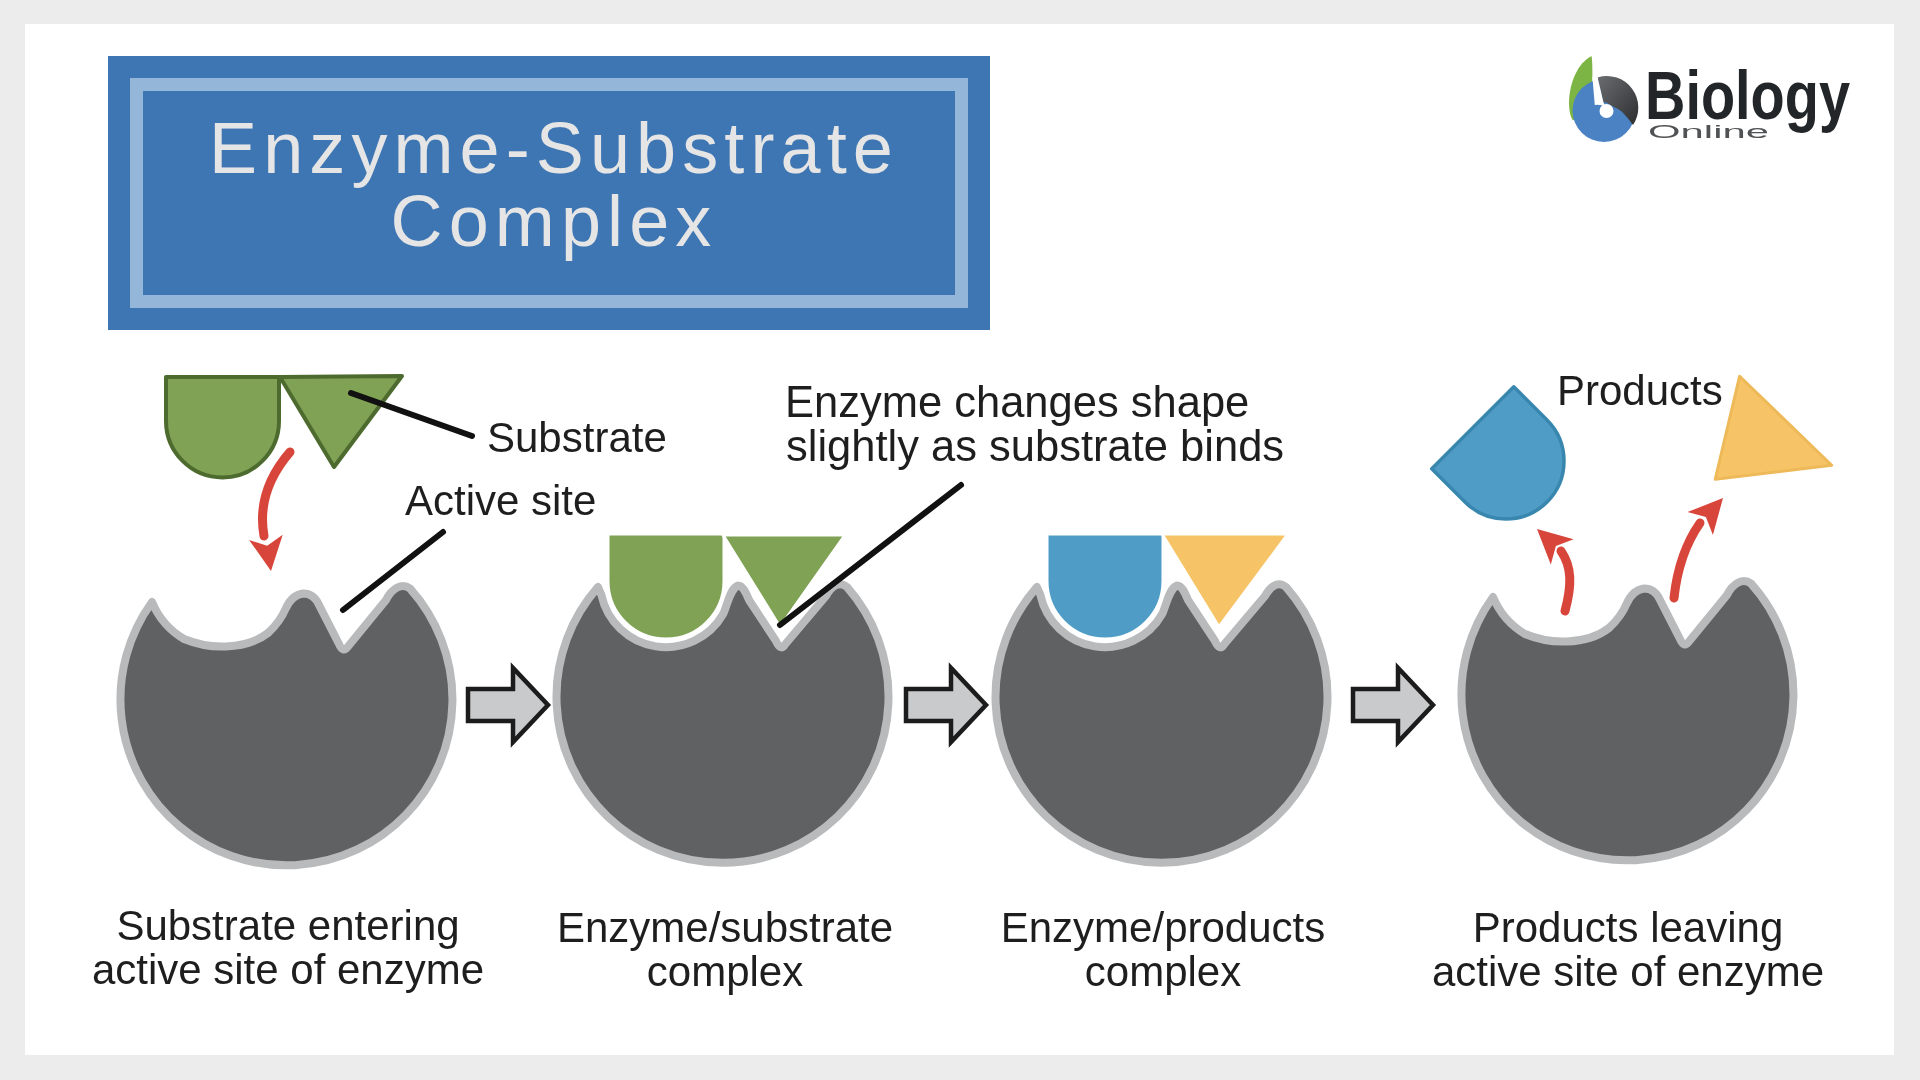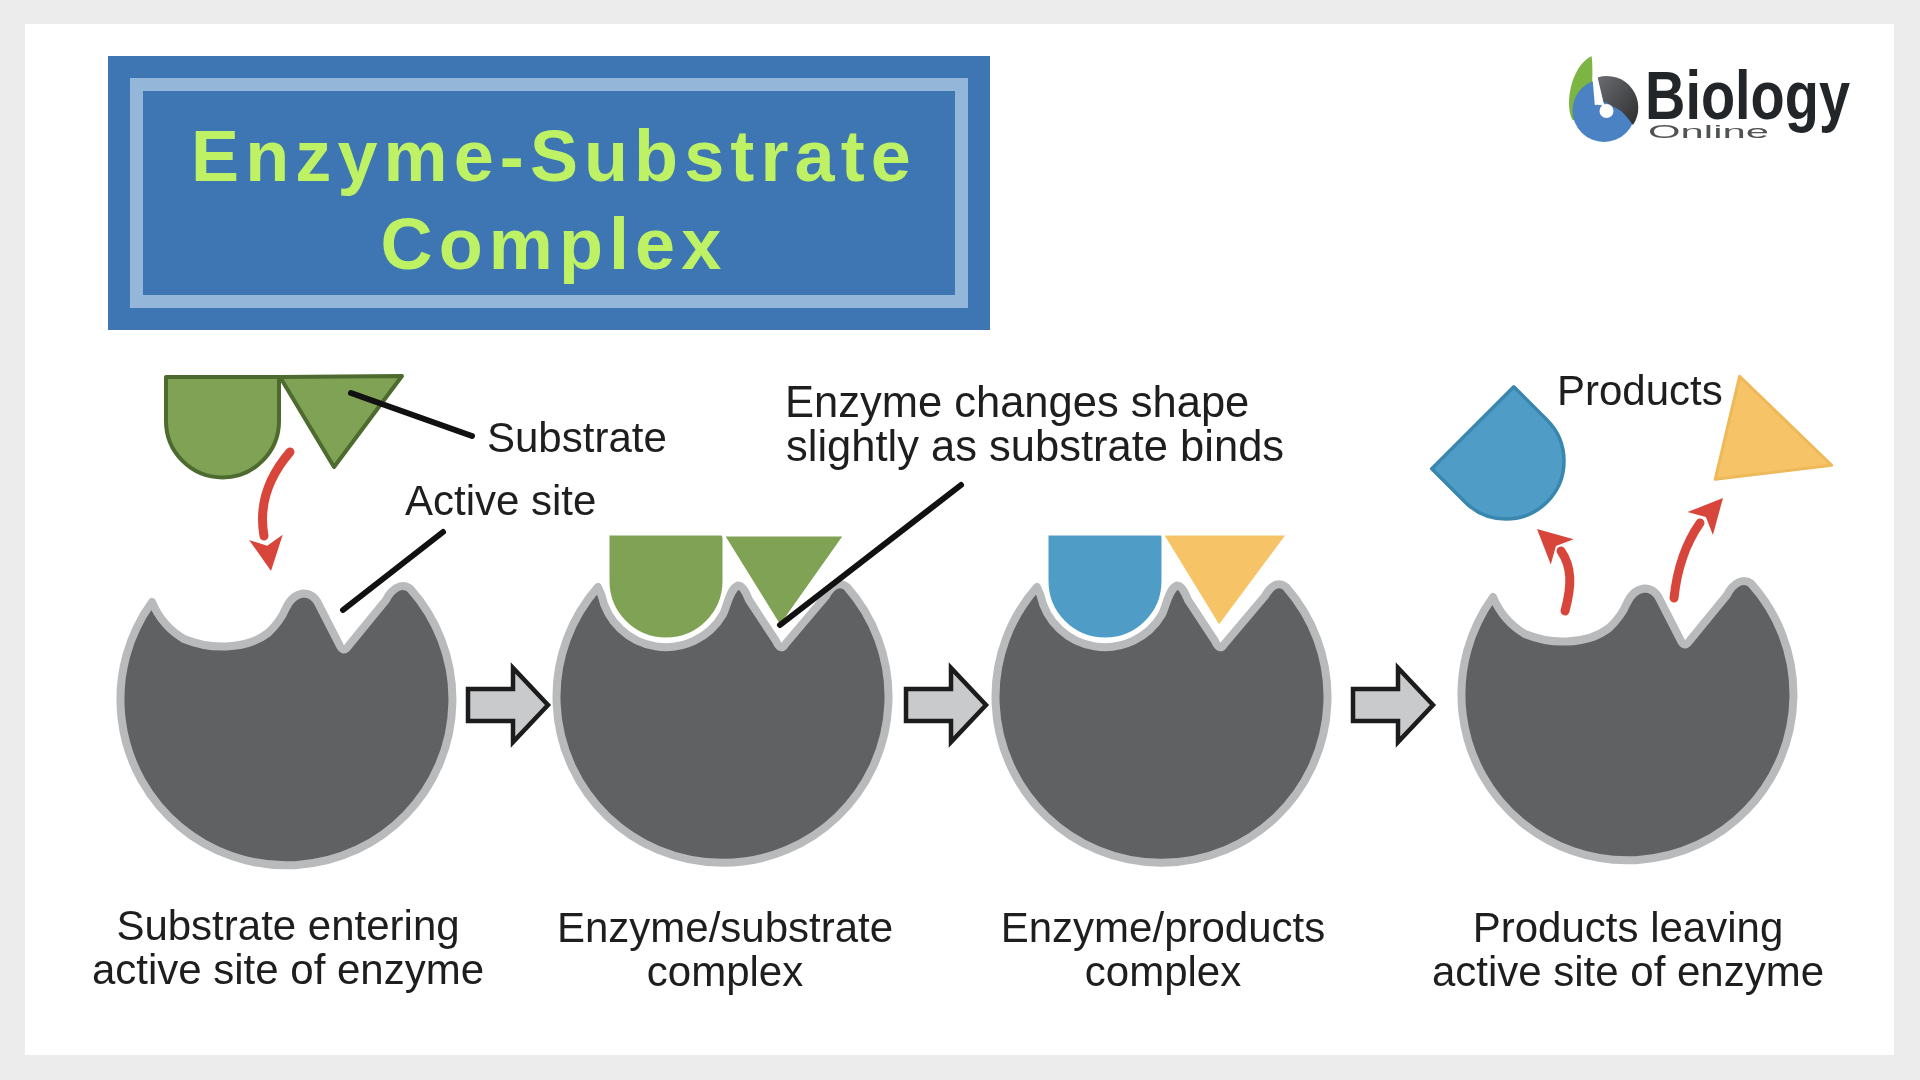--- a/index.html
+++ b/index.html
@@ -2,21 +2,21 @@
 <html><head>
 <meta charset="utf-8">
 <style>
   html,body{margin:0;padding:0;}
   body{width:1920px;height:1080px;background:#ececec;position:relative;overflow:hidden;
        font-family:"Liberation Sans", sans-serif;}
   #paper{position:absolute;left:25px;top:24px;width:1869px;height:1031px;background:#ffffff;}
   #titlebox{position:absolute;left:108px;top:56px;width:882px;height:274px;background:#3e76b4;box-sizing:border-box;}
   #titleinner{position:absolute;left:22px;top:22px;right:22px;bottom:22px;border:13px solid #93b6d9;}
   #titletext{position:absolute;left:5px;top:56px;width:100%;text-align:center;
-    color:#bef264;font-weight:bold;font-size:72px;line-height:88px;letter-spacing:6.1px;}
+    color:#e5e5e5;font-weight:normal;font-size:72px;line-height:73px;letter-spacing:6.1px;}
   svg{position:absolute;left:0;top:0;}
 </style>
 </head>
 <body>
 <div id="paper"></div>
 <div id="titlebox">
   <div id="titleinner"></div>
   <div id="titletext">Enzyme-Substrate<br>Complex</div>
 </div>
 <svg width="1920" height="1080" viewBox="0 0 1920 1080">

